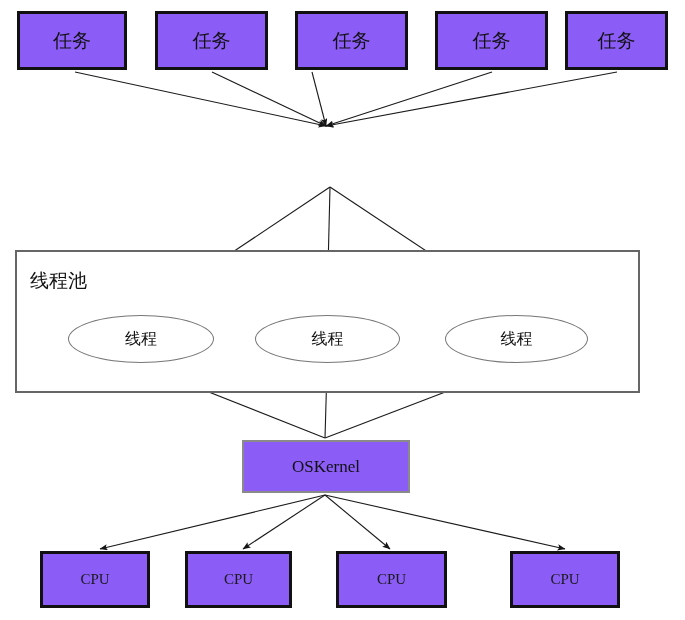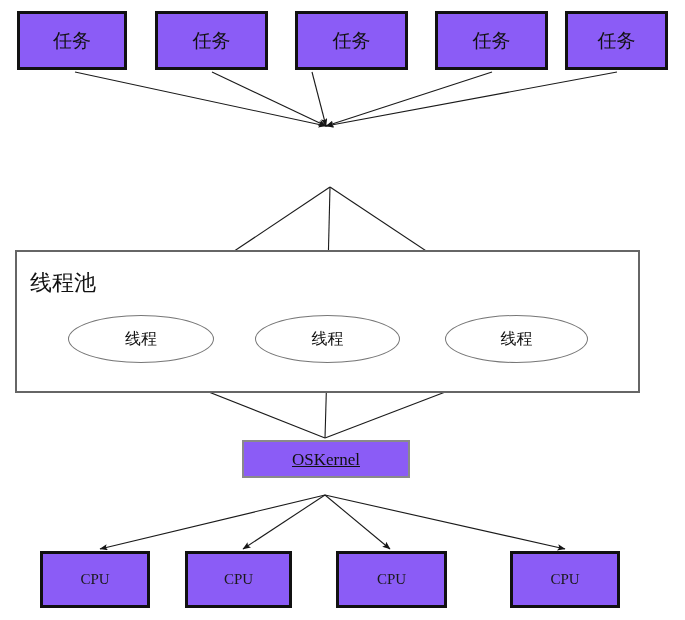--- a/index.html
+++ b/index.html
@@ -64,21 +64,21 @@
   
   .pool-box {
     position: absolute;
     box-sizing: border-box;
     border: 2px solid #666666;
     background: #ffffff;
     z-index: 1;
   }
   .pool-label {
     position: absolute;
-    font-size: 22px;
+    font-size: 19px;
     color: #111111;
     white-space: nowrap;
     z-index: 2;
   }
   
   .thread-ellipse {
     position: absolute;
     box-sizing: border-box;
     border: 1px solid #777777;
     border-radius: 50%;
@@ -144,21 +144,21 @@
   <div class="thread-ellipse" id="thread-0" style="left: 68px; top: 315px; width: 146px; height: 48px;">
     <span class="node-label">线程</span>
   </div>
   <div class="thread-ellipse" id="thread-1" style="left: 255px; top: 315px; width: 145px; height: 48px;">
     <span class="node-label">线程</span>
   </div>
   <div class="thread-ellipse" id="thread-2" style="left: 445px; top: 315px; width: 143px; height: 48px;">
     <span class="node-label">线程</span>
   </div>
 
-  <div class="node gray-box" id="kernel-box" style="left: 242px; top: 440px; width: 168px; height: 38px; text-decoration: underline;">
+  <div class="node gray-box" id="kernel-box" style="left: 242px; top: 440px; width: 168px; height: 53px;">
     <span class="node-label">OSKernel</span>
   </div>
 
   <div class="node cpu-box" id="cpu-0" style="left: 40px; top: 551px; width: 110px; height: 57px;">
     <span class="node-label">CPU</span>
   </div>
   <div class="node cpu-box" id="cpu-1" style="left: 185px; top: 551px; width: 107px; height: 57px;">
     <span class="node-label">CPU</span>
   </div>
   <div class="node cpu-box" id="cpu-2" style="left: 336px; top: 551px; width: 111px; height: 57px;">

